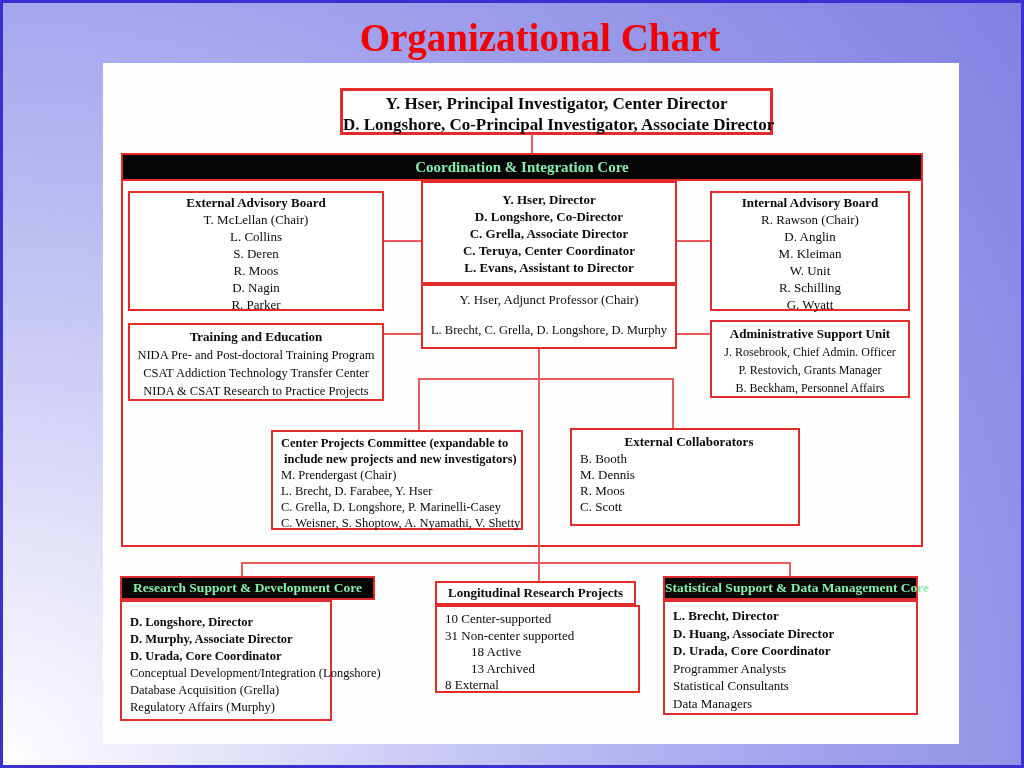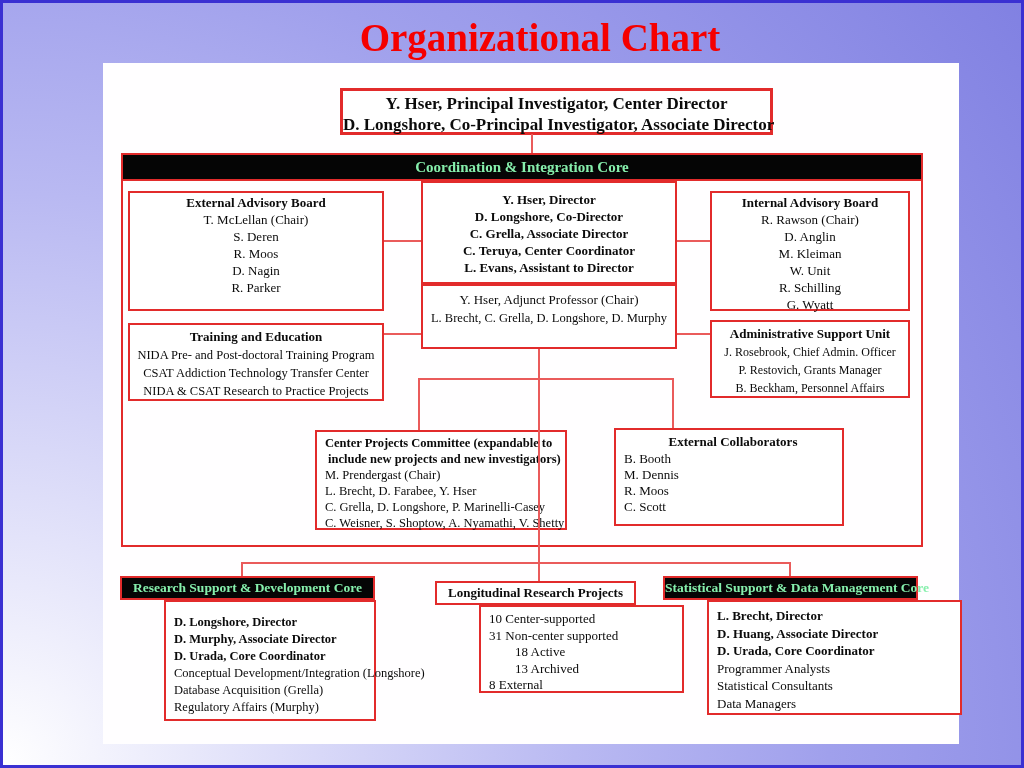--- a/index.html
+++ b/index.html
@@ -21,21 +21,21 @@
   .ctr{text-align:center;}
   .b{font-weight:bold;}
   .bar{
     position:absolute;box-sizing:border-box;background:#050505;color:#86efac;
     border:2px solid #e22b2b;font-weight:bold;text-align:center;
   }
   .container{position:absolute;box-sizing:border-box;border:2px solid #e22b2b;background:transparent;}
   .hl,.vl{position:absolute;background:#ea5b5b;}
   .hl{height:2px;}
   .vl{width:2px;}
-  .pad-l{padding-left:8px;text-align:left;margin-left:44px;}
+  .pad-l{padding-left:8px;text-align:left;}
   .ind{margin-left:26px;}
   .nw{white-space:nowrap;}
 </style>
 </head>
 <body>
 
 <div class="slide">
 
   <div class="title">Organizational Chart</div>
 
@@ -46,20 +46,21 @@
     <div class="b nw">D. Longshore, Co-Principal Investigator, Associate Director</div>
   </div>
   <div class="vl" style="left:528px;top:131px;height:20px;"></div>
 
   <div class="container" style="left:118px;top:150px;width:802px;height:394px;"></div>
   <div class="bar" style="left:118px;top:150px;width:802px;height:28px;font-size:15px;line-height:24px;">Coordination &amp; Integration Core</div>
 
   <div class="box ctr" style="left:125px;top:188px;width:256px;height:120px;padding-top:1px;">
     <div class="b">External Advisory Board</div>
     <div>T. McLellan (Chair)</div>
+    <div>L. Collins</div>
     <div>S. Deren</div>
     <div>R. Moos</div>
     <div>D. Nagin</div>
     <div>R. Parker</div>
   </div>
 
   <div class="box ctr" style="left:418px;top:178px;width:256px;height:103px;padding-top:8px;">
     <div class="b">Y. Hser, Director</div>
     <div class="b">D. Longshore, Co-Director</div>
     <div class="b">C. Grella, Associate Director</div>
@@ -72,21 +73,21 @@
     <div>R. Rawson (Chair)</div>
     <div>D. Anglin</div>
     <div>M. Kleiman</div>
     <div>W. Unit</div>
     <div>R. Schilling</div>
     <div>G. Wyatt</div>
   </div>
 
   <div class="box ctr" style="left:418px;top:281px;width:256px;height:65px;padding-top:5px;line-height:18px;">
     <div>Y. Hser, Adjunct Professor (Chair)</div>
-    <div class="nw" style="font-size:12.5px;">L. Brecht, C. Grella, D. Longshore, D. Murphy</div>
+    <div class="nw" style="font-size:12.5px;margin-top:12px;">L. Brecht, C. Grella, D. Longshore, D. Murphy</div>
   </div>
 
   <div class="box ctr" style="left:125px;top:320px;width:256px;height:78px;padding-top:3px;line-height:18px;">
     <div class="b">Training and Education</div>
     <div class="nw" style="font-size:12.5px;">NIDA Pre- and Post-doctoral Training Program</div>
     <div class="nw" style="font-size:12.5px;">CSAT Addiction Technology Transfer Center</div>
     <div class="nw" style="font-size:12.5px;">NIDA &amp; CSAT Research to Practice Projects</div>
   </div>
 
   <div class="box ctr" style="left:707px;top:317px;width:200px;height:78px;padding-top:3px;line-height:18px;">

